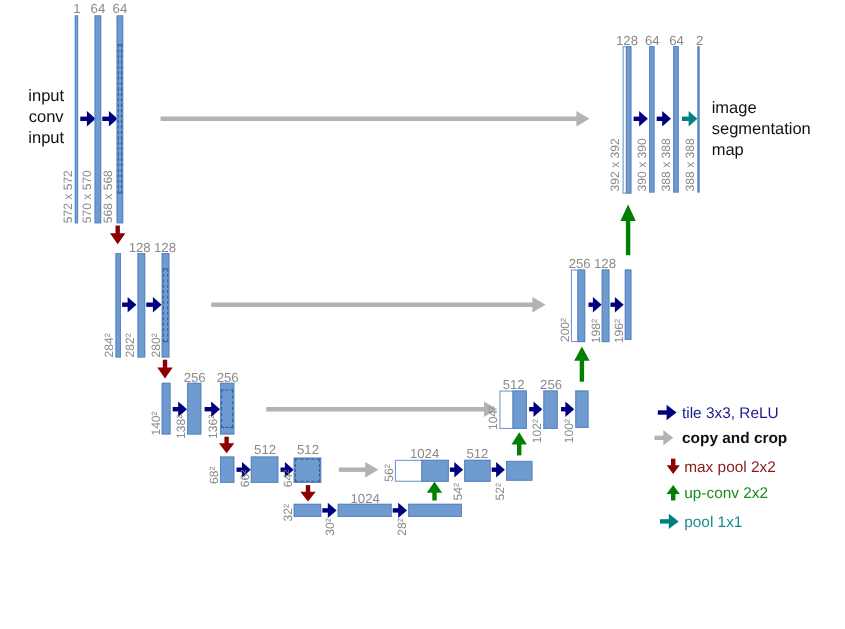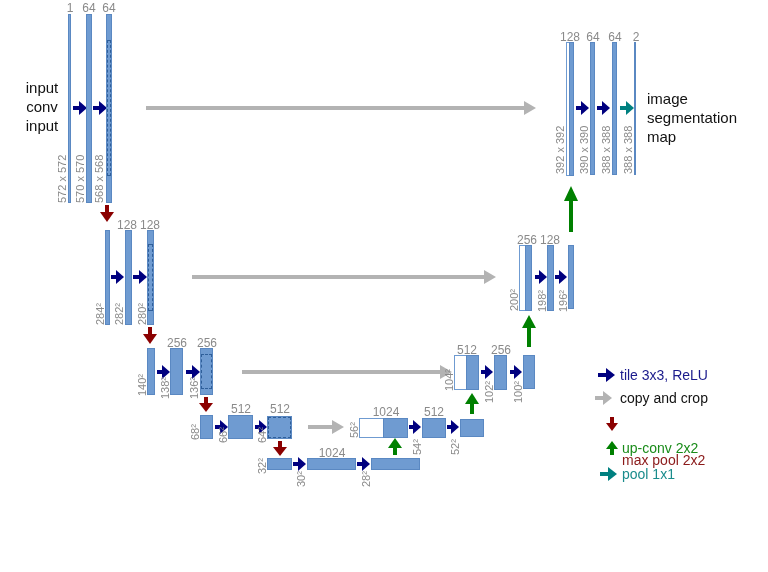--- a/index.html
+++ b/index.html
@@ -251,17 +251,17 @@
     <g fill="#008000">
         <rect x="610" y="447" width="4" height="8"></rect>
         <polygon points="606,449 612,441 618,449"></polygon>
       </g>
     <g fill="#008080">
         <rect x="600" y="472" width="9" height="4"></rect>
         <polygon points="608,467 617,474 608,481"></polygon>
       </g>
   </svg>
   <div class="legend-text" style="left:620px;top:367px;color:#1a1a8c;">tile 3x3, ReLU</div>
-  <div class="legend-text" style="left:620px;top:390px;color:#111111;">copy and crop</div>
-  <div class="legend-text" style="left:622px;top:416px;color:#8b1a1a;margin-top:36px;">max pool 2x2</div>
+  <div class="legend-text" style="left:620px;top:390px;color:#111111;font-weight:bold;">copy and crop</div>
+  <div class="legend-text" style="left:622px;top:416px;color:#8b1a1a;">max pool 2x2</div>
   <div class="legend-text" style="left:622px;top:440px;color:#1a8c1a;">up-conv 2x2</div>
   <div class="legend-text" style="left:622px;top:466px;color:#1a8c8c;">pool 1x1</div>
 </div>
 
 </body></html>

